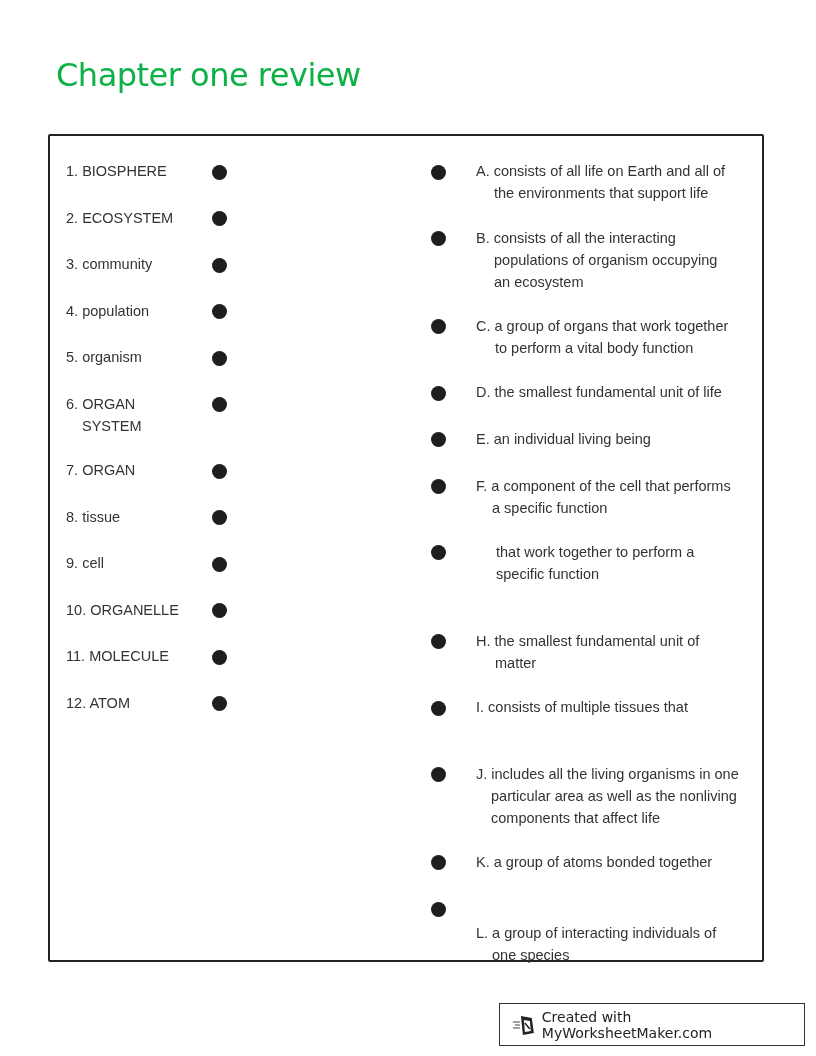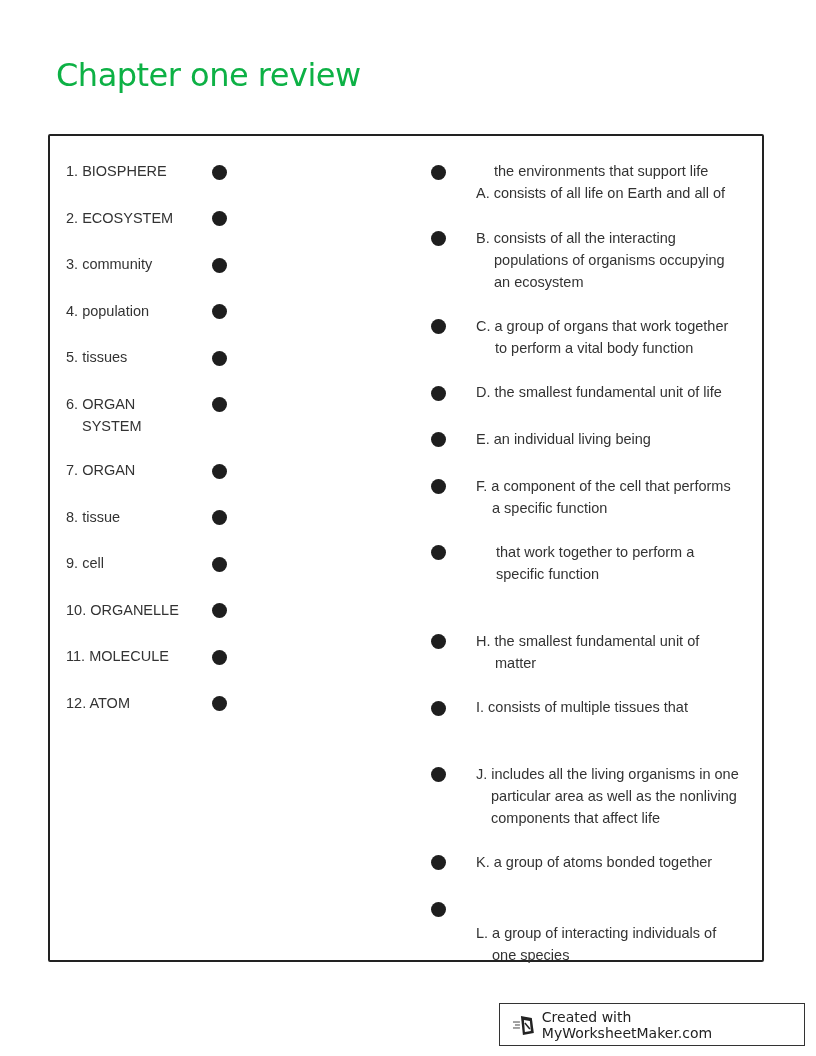--- a/index.html
+++ b/index.html
@@ -57,21 +57,21 @@
 <div class="dot" style="left:212px;top:258px"></div>
 
 <div class="left-item" style="top:300px">
   <span>4.</span>
   <span>population</span>
 </div>
 <div class="dot" style="left:212px;top:304px"></div>
 
 <div class="left-item" style="top:346px">
   <span>5.</span>
-  <span>tissues</span>
+  <span>organism</span>
 </div>
 <div class="dot" style="left:212px;top:351px"></div>
 
 <div class="left-item two-line" style="top:393px">
   <span>6.</span>
   <span>ORGAN</span>
   <span class="cont">SYSTEM</span>
 </div>
 <div class="dot" style="left:212px;top:397px"></div>
 
@@ -106,28 +106,28 @@
 <div class="dot" style="left:212px;top:650px"></div>
 
 <div class="left-item" style="top:692px">
   <span>12.</span>
   <span>ATOM</span>
 </div>
 <div class="dot" style="left:212px;top:696px"></div>
 
 <div class="dot" style="left:431px;top:165px"></div>
 <div class="right-item" style="top:160px">
+  <span class="line">A. consists of all life on Earth and all of</span>
   <span class="line" style="padding-left:18px">the environments that support life</span>
-  <span class="line">A. consists of all life on Earth and all of</span>
 </div>
 
 <div class="dot" style="left:431px;top:231px"></div>
 <div class="right-item" style="top:227px">
   <span class="line">B. consists of all the interacting</span>
-  <span class="line" style="padding-left:18px">populations of organisms occupying</span>
+  <span class="line" style="padding-left:18px">populations of organism occupying</span>
   <span class="line" style="padding-left:18px">an ecosystem</span>
 </div>
 
 <div class="dot" style="left:431px;top:319px"></div>
 <div class="right-item" style="top:315px">
   <span class="line">C. a group of organs that work together</span>
   <span class="line" style="padding-left:19px">to perform a vital body function</span>
 </div>
 
 <div class="dot" style="left:431px;top:386px"></div>

